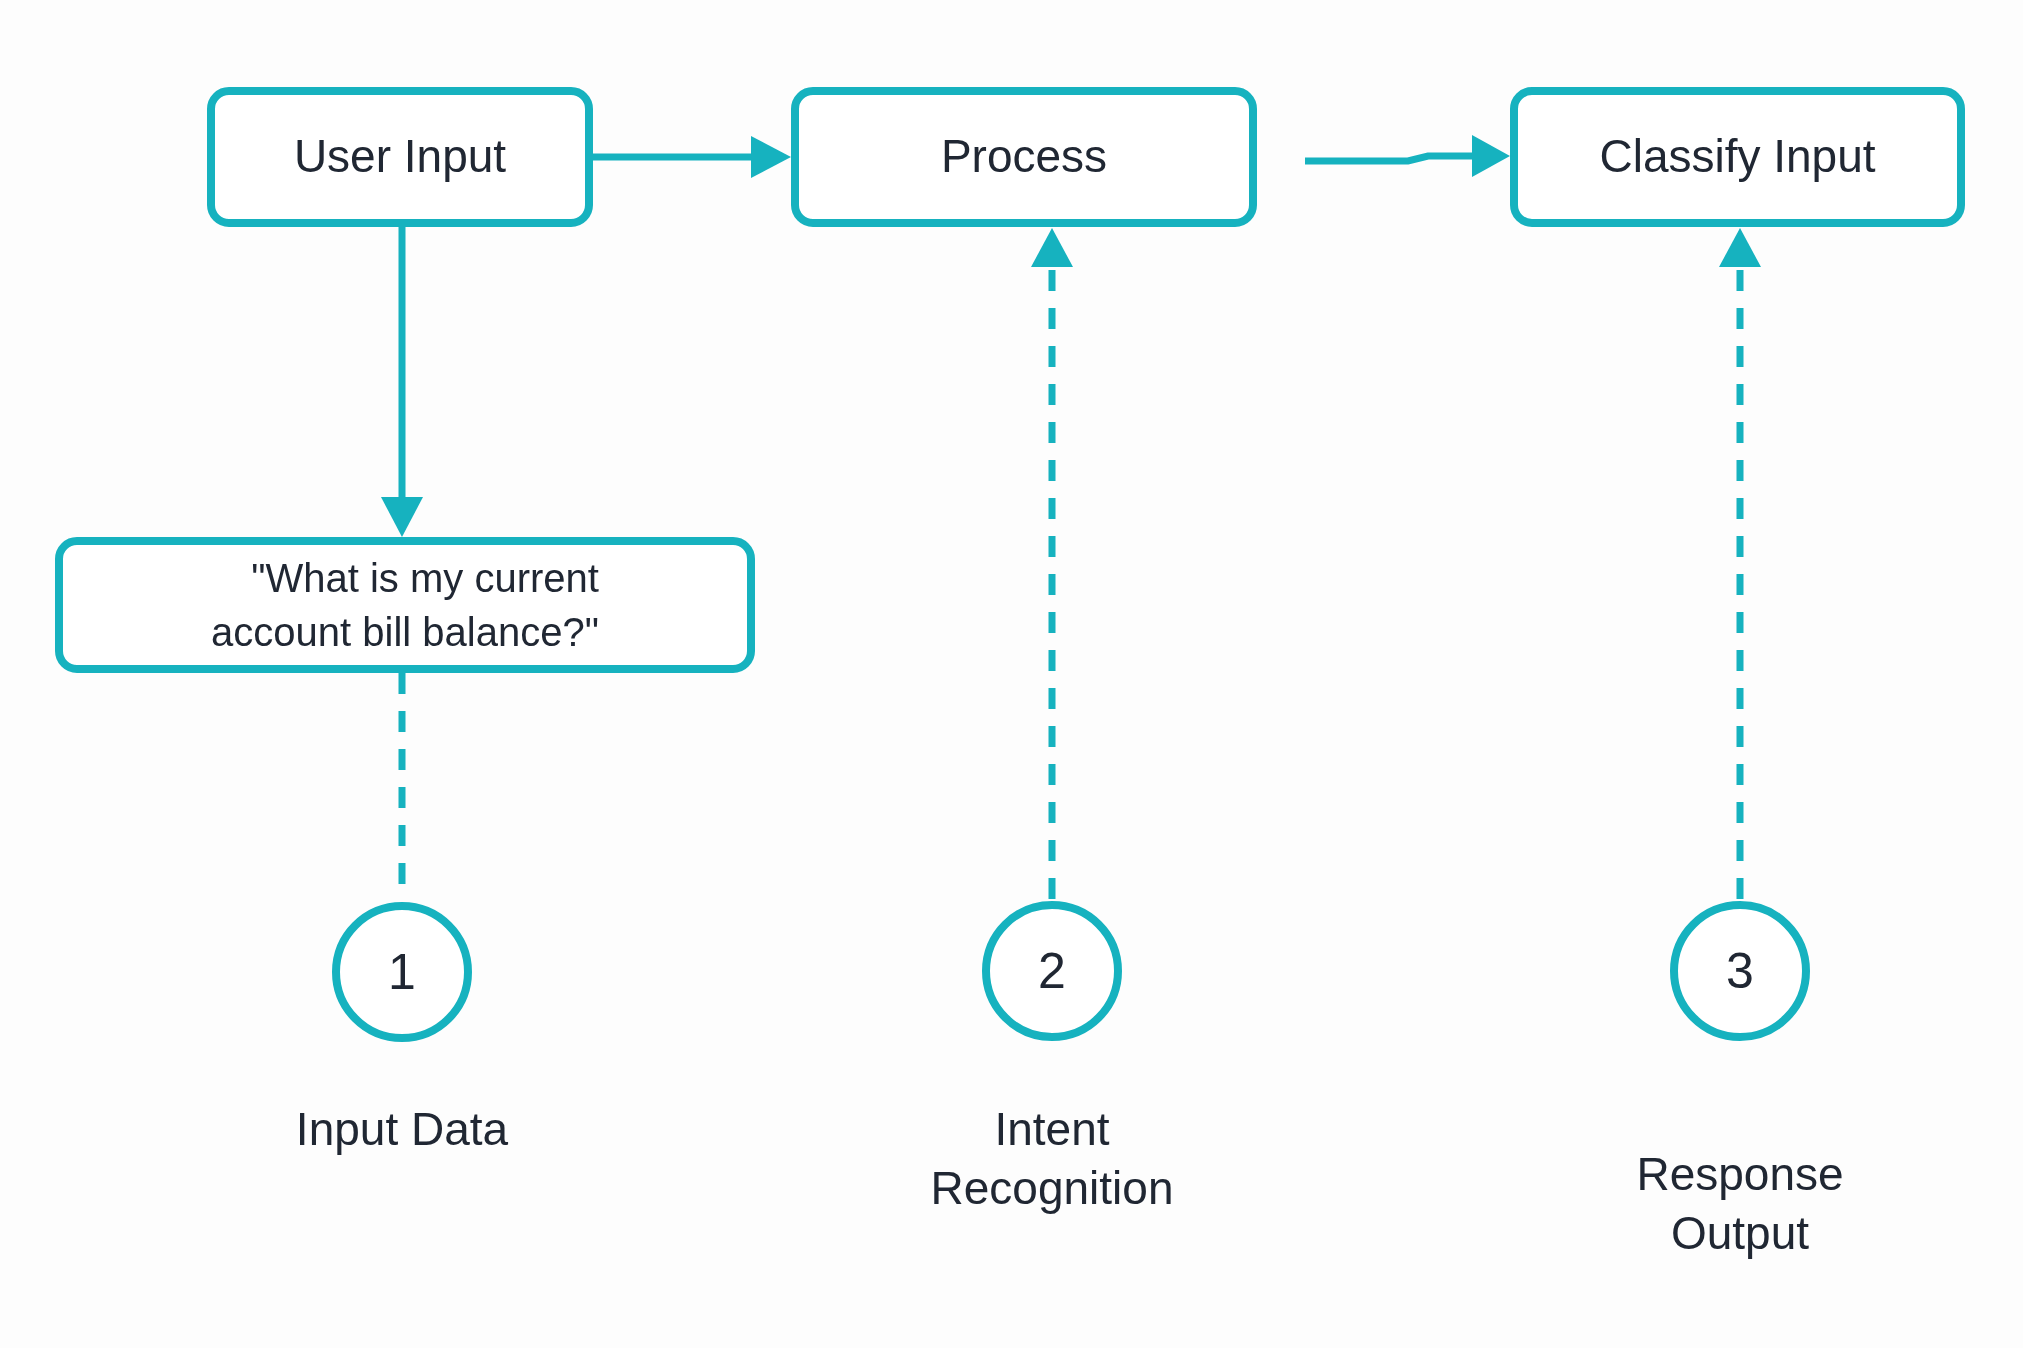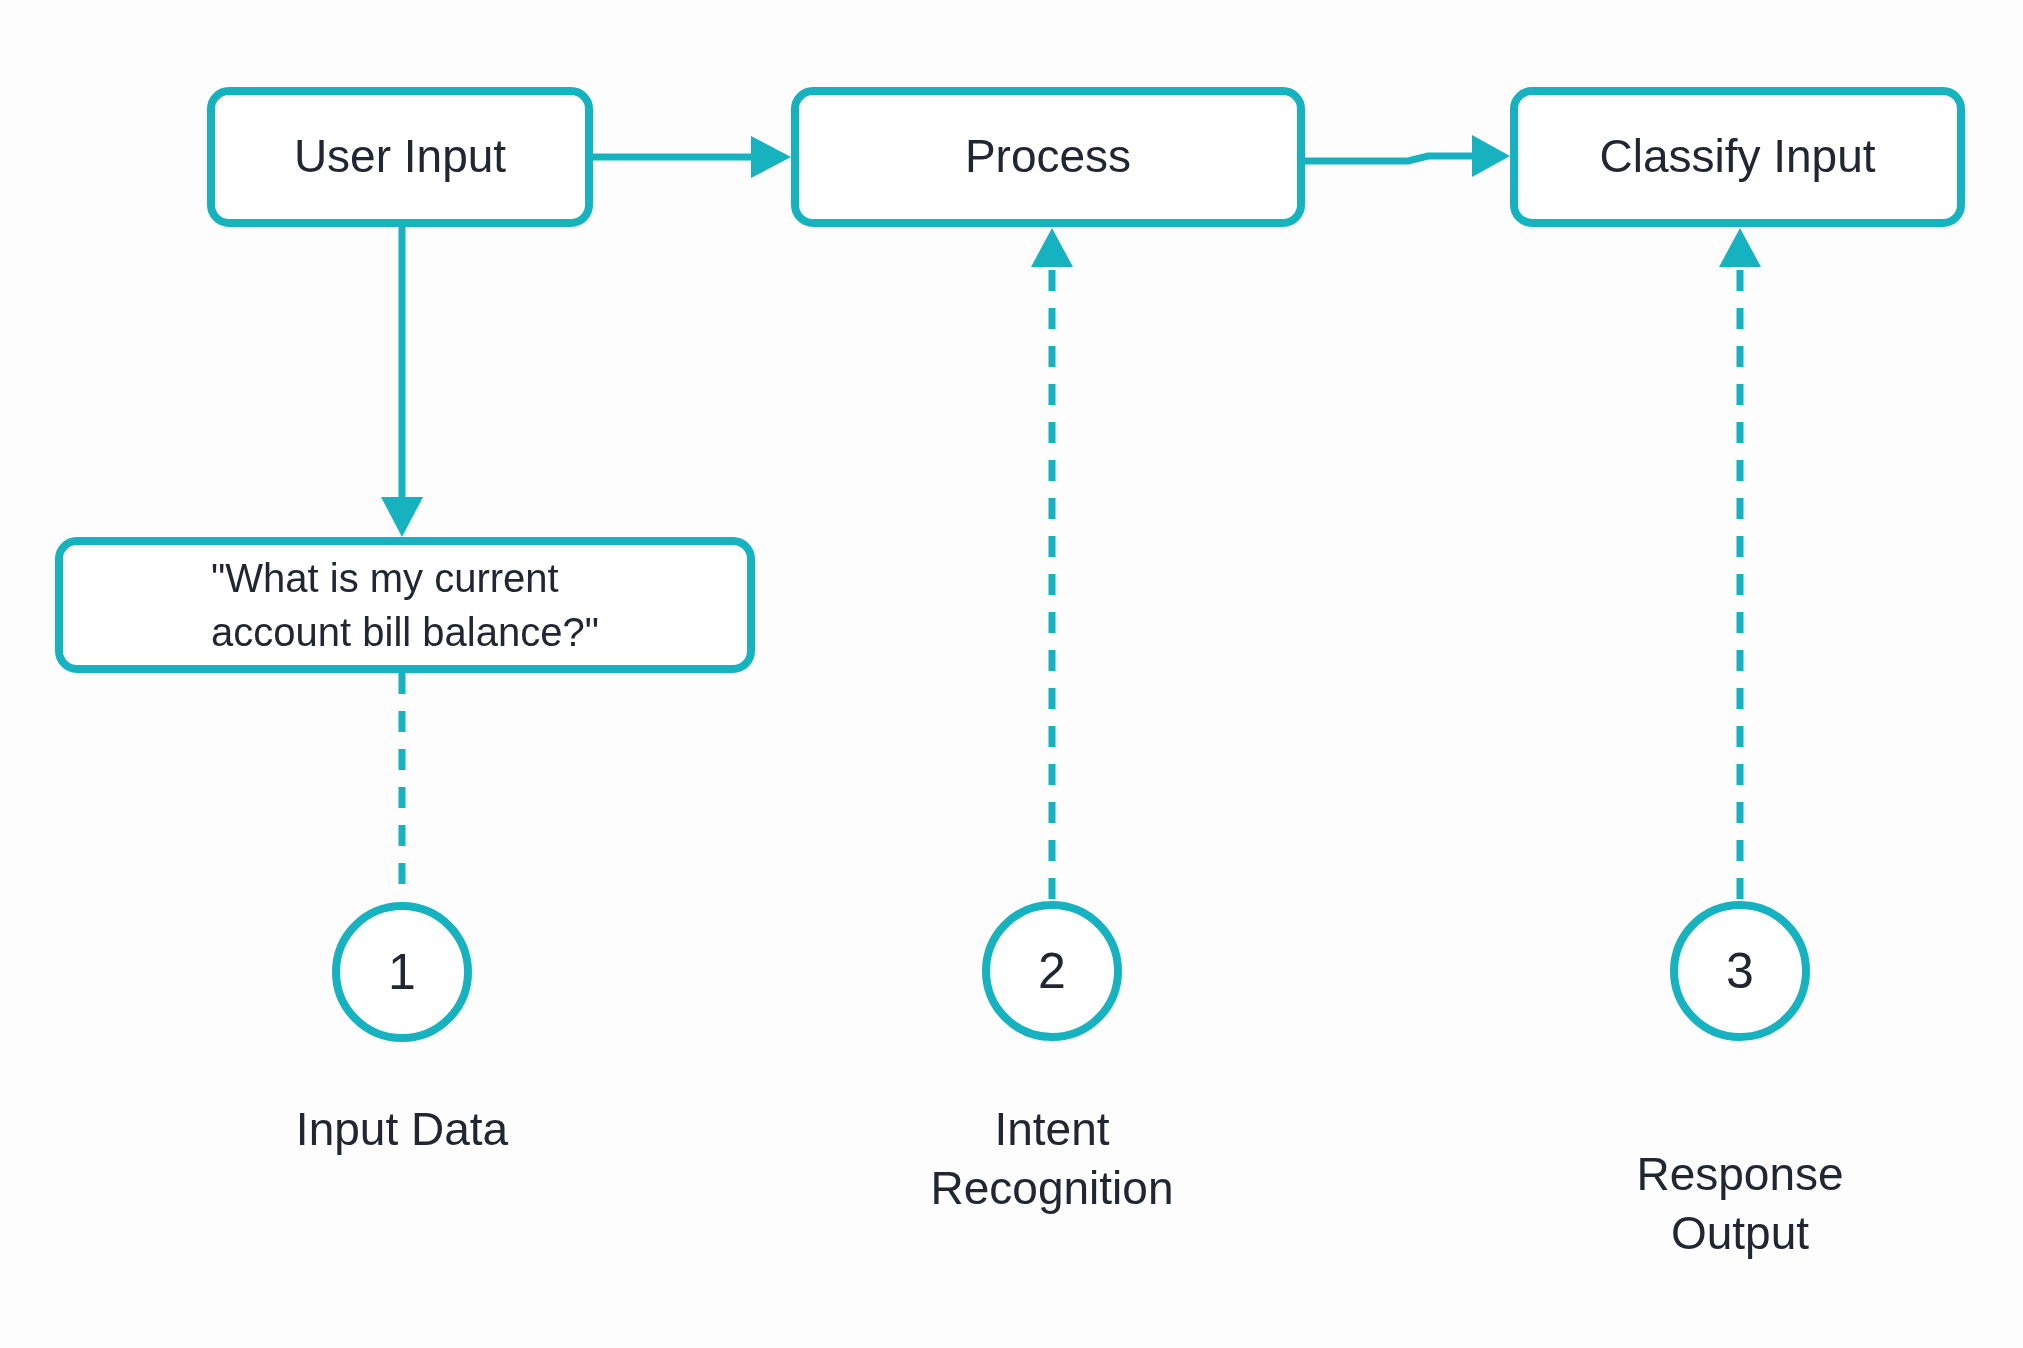--- a/index.html
+++ b/index.html
@@ -42,21 +42,21 @@
     stroke: none;
   }
   .node {
     position: absolute;
     background: var(--node-bg);
     border: 8px solid var(--accent);
     border-radius: 22px;
     display: flex;
     align-items: center;
     justify-content: center;
-    text-align: left;
+    text-align: right;
     font-size: 46px;
     line-height: 1.3;
     color: var(--text);
   }
   .node .node-label {
     white-space: pre-line;
   }
   .node.note {
     font-size: 40px;
   }
@@ -119,21 +119,21 @@
     <g>
       <line class="connector dashed" x1="1740" y1="899" x2="1740" y2="270"></line>
       <polygon class="arrowhead" points="1719,267 1761,267 1740,228"></polygon>
     </g>
   </svg>
 
   <div class="node" style="left:207px; top:87px; width:386px; height:140px;">
     <span class="node-label">User Input</span>
   </div>
 
-  <div class="node" style="left:791px; top:87px; width:514px; height:140px;">
+  <div class="node" style="left:791px; top:87px; width:466px; height:140px;">
     <span class="node-label">Process</span>
   </div>
 
   <div class="node" style="left:1510px; top:87px; width:455px; height:140px;">
     <span class="node-label">Classify Input</span>
   </div>
 
   <div class="node note" style="left:55px; top:537px; width:700px; height:136px;">
     <span class="node-label">"What is my current
 account bill balance?"</span>

